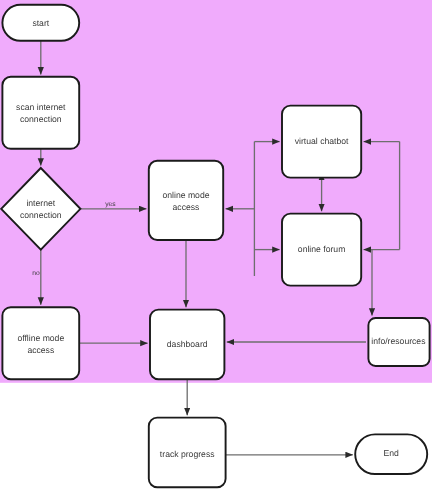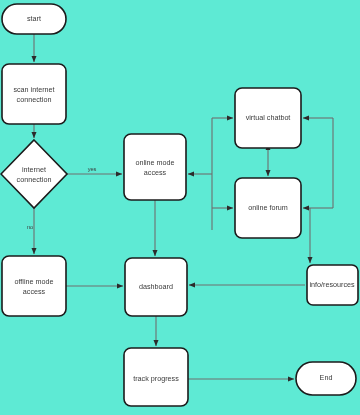--- a/index.html
+++ b/index.html
@@ -9,22 +9,22 @@
   }
   body {
     width: 360px;
     height: 415px;
     font-family: "Liberation Sans", sans-serif;
     overflow: hidden;
   }
   #flowchart-canvas {
     position: relative;
     width: 360px;
-    height: 415px;
-    background: #5eead4;
+    height: 319px;
+    background: #f0abfc;
   }
   svg.diagram-layer {
     position: absolute;
     top: 0;
     left: 0;
     width: 360px;
     height: 415px;
   }
   .node-label {
     font-family: "Liberation Sans", sans-serif;

